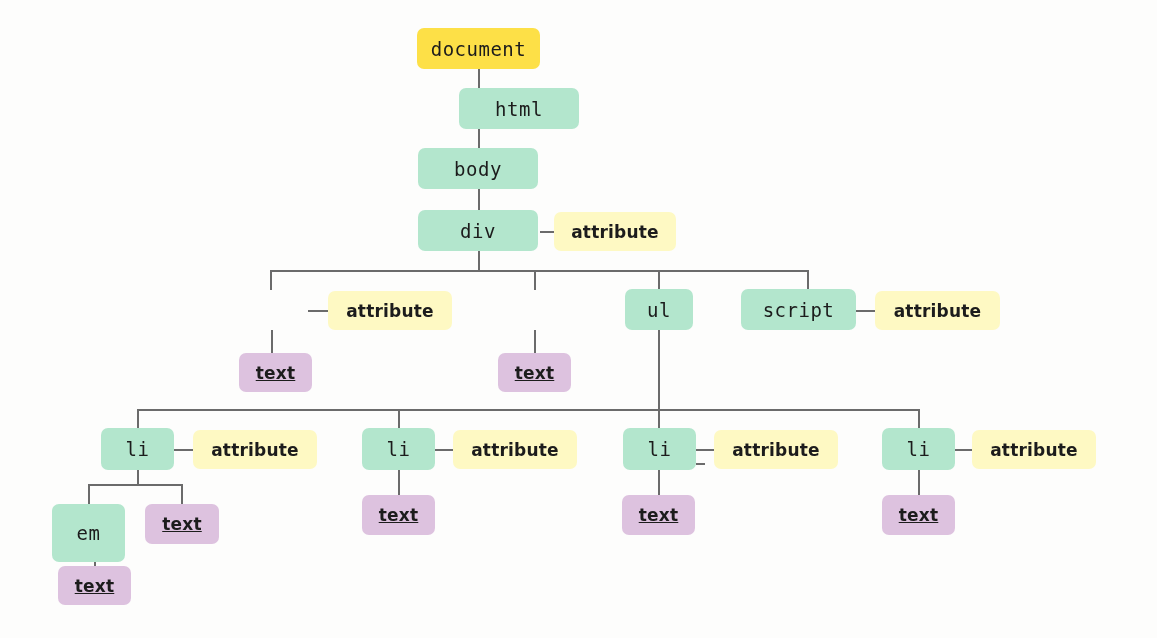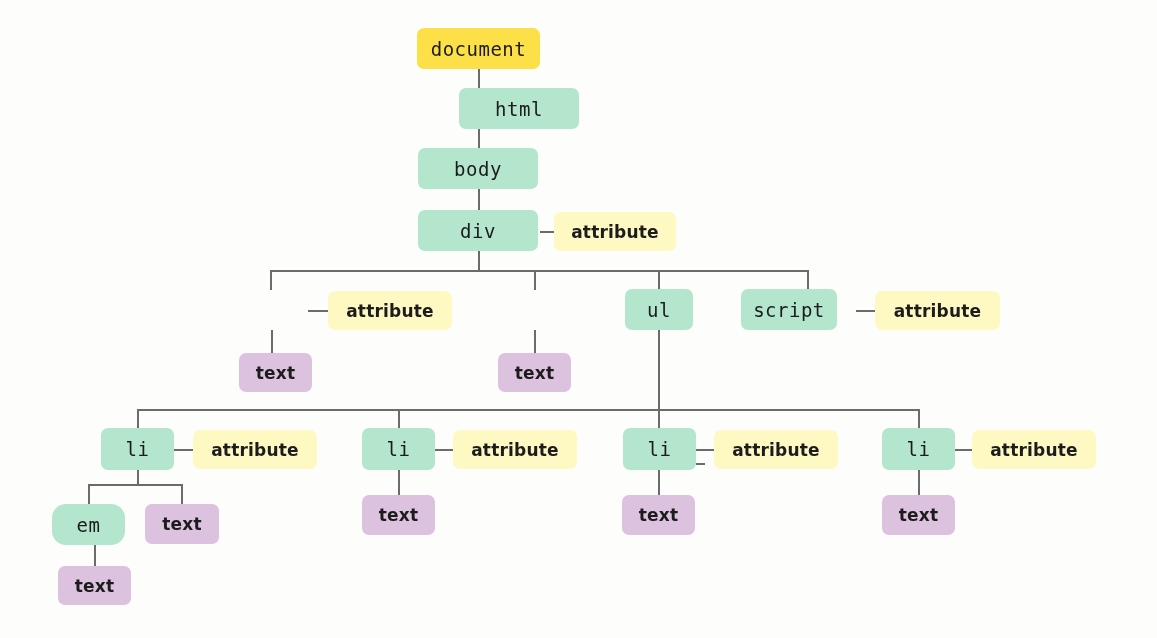--- a/index.html
+++ b/index.html
@@ -46,21 +46,21 @@
   }
   .sans-b {
     font-family: "DejaVu Sans", "Liberation Sans", sans-serif;
     font-size: 17px;
     font-weight: 700;
     letter-spacing: 0.2px;
   }
   .n-document { background: #fde047; }
   .n-element  { background: #b3e6cd; }
   .n-attribute{ background: #fef9c3; }
-  .n-text     { background: #ddc2df; }
+  .n-text     { background: #ddc2df; text-decoration: underline; }
 
   .line {
     position: absolute;
     background: #6b6b6b;
     z-index: 1;
   }
   .v { width: 2px; }
   .h { height: 2px; }
 </style>
 </head>
@@ -146,37 +146,37 @@
 
 
   <div class="node n-text sans-b" style="left:498px; top:353px; width:73px; height:39px;">
     <span>text</span>
   </div>
 
   <div class="node n-element mono" style="left:625px; top:289px; width:68px; height:41px;">
     <span>ul</span>
   </div>
 
-  <div class="node n-element mono" style="left:741px; top:289px; width:96px; height:41px;">
+  <div class="node n-element mono" style="left:741px; top:289px; width:115px; height:41px;">
     <span>script</span>
   </div>
 
   <div class="node n-attribute sans-b" style="left:875px; top:291px; width:125px; height:39px;">
     <span>attribute</span>
   </div>
 
   <div class="node n-element mono" style="left:101px; top:428px; width:73px; height:42px;">
     <span>li</span>
   </div>
 
   <div class="node n-attribute sans-b" style="left:193px; top:430px; width:124px; height:39px;">
     <span>attribute</span>
   </div>
 
-  <div class="node n-element mono" style="left:52px; top:504px; width:73px; height:41px;border-radius:14px;">
+  <div class="node n-element mono" style="left:52px; top:504px; width:73px; height:58px;">
     <span>em</span>
   </div>
 
   <div class="node n-text sans-b" style="left:58px; top:566px; width:73px; height:39px;">
     <span>text</span>
   </div>
 
   <div class="node n-text sans-b" style="left:145px; top:504px; width:74px; height:40px;">
     <span>text</span>
   </div>

